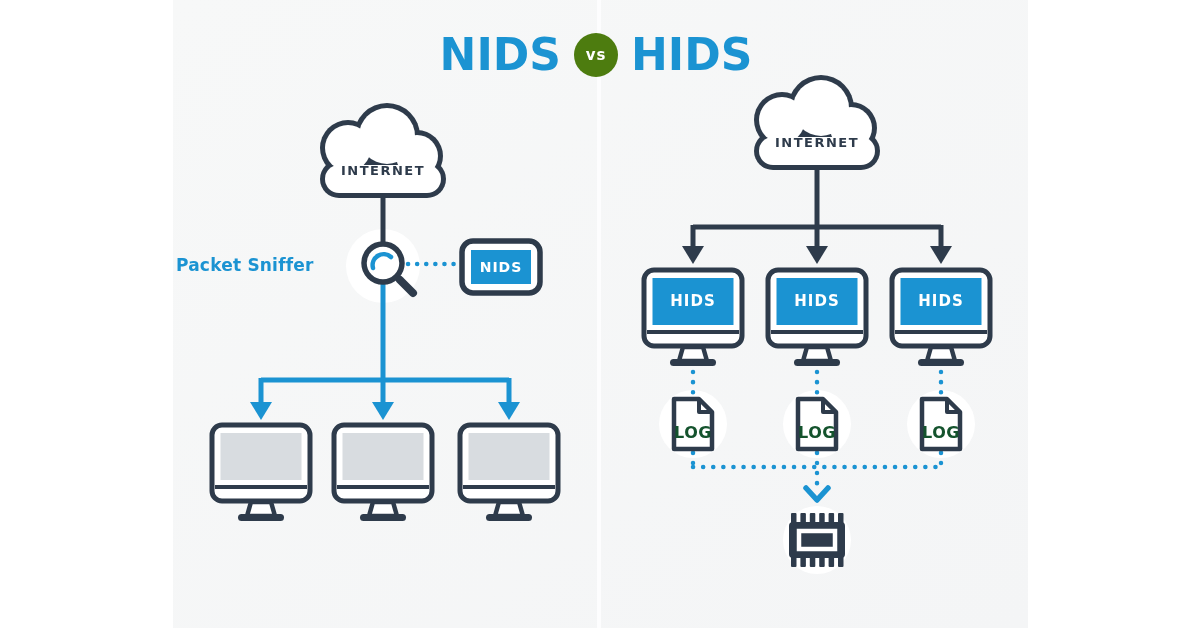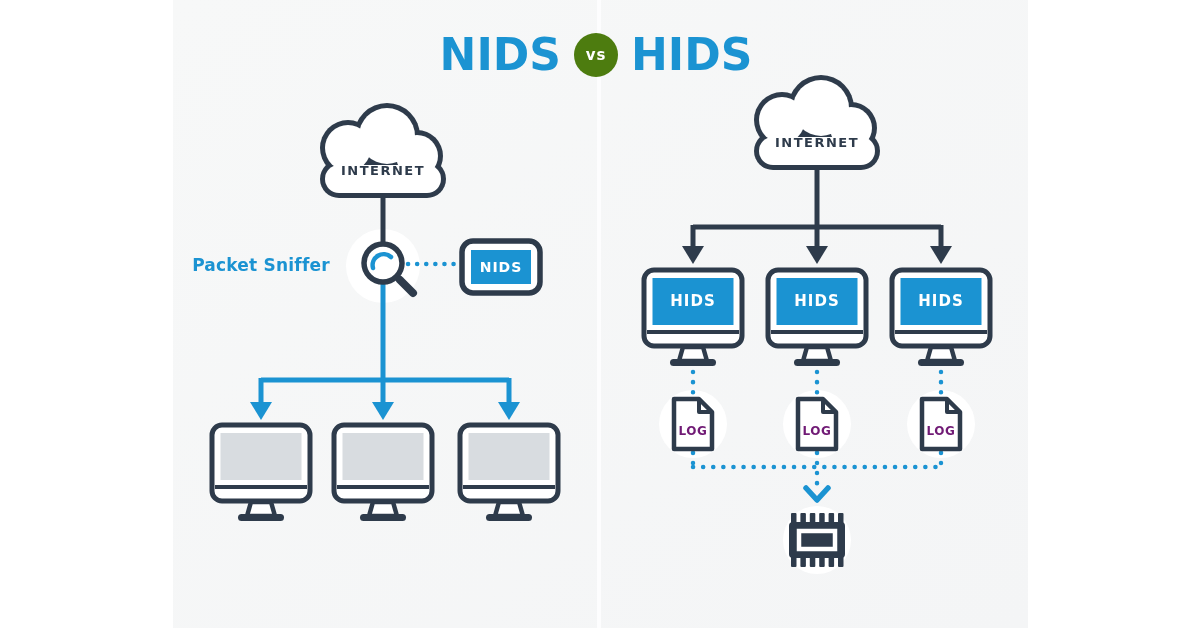--- a/index.html
+++ b/index.html
@@ -12,24 +12,24 @@
 
   .title-row{position:absolute;left:0;top:33px;width:1192px;display:flex;
              justify-content:center;align-items:center;gap:13px;}
   .title-word{font-size:44px;font-weight:bold;color:#1b93d2;letter-spacing:0px;line-height:1;}
   .vs-badge{width:44px;height:44px;border-radius:50%;background:#4d7c0f;color:#ffffff;
             display:flex;align-items:center;justify-content:center;
             font-size:15px;font-weight:bold;letter-spacing:1px;}
 
   .lbl{position:absolute;font-weight:bold;line-height:1;text-align:center;}
   .lbl-internet{width:160px;font-size:13px;color:#2e3b4b;letter-spacing:1.5px;}
-  .lbl-sniffer{width:170px;font-size:17px;color:#1b93d2;text-align:center;letter-spacing:0.2px;}
+  .lbl-sniffer{width:170px;font-size:17px;color:#1b93d2;text-align:left;letter-spacing:0.2px;}
   .lbl-nids{width:80px;font-size:14px;color:#ffffff;letter-spacing:1px;}
   .lbl-hids{width:90px;font-size:15px;color:#ffffff;letter-spacing:1px;}
-  .lbl-log{width:60px;font-size:12px;color:#701a75;letter-spacing:0.5px;}
+  .lbl-log{width:60px;font-size:16px;color:#14532d;letter-spacing:0.5px;}
   .lbl-control{width:320px;font-size:17px;color:#1b93d2;letter-spacing:0.2px;}
 </style>
 </head>
 <body>
 
 <div class="canvas">
 
   <div class="panel"></div>
   <div class="divider"></div>
 

